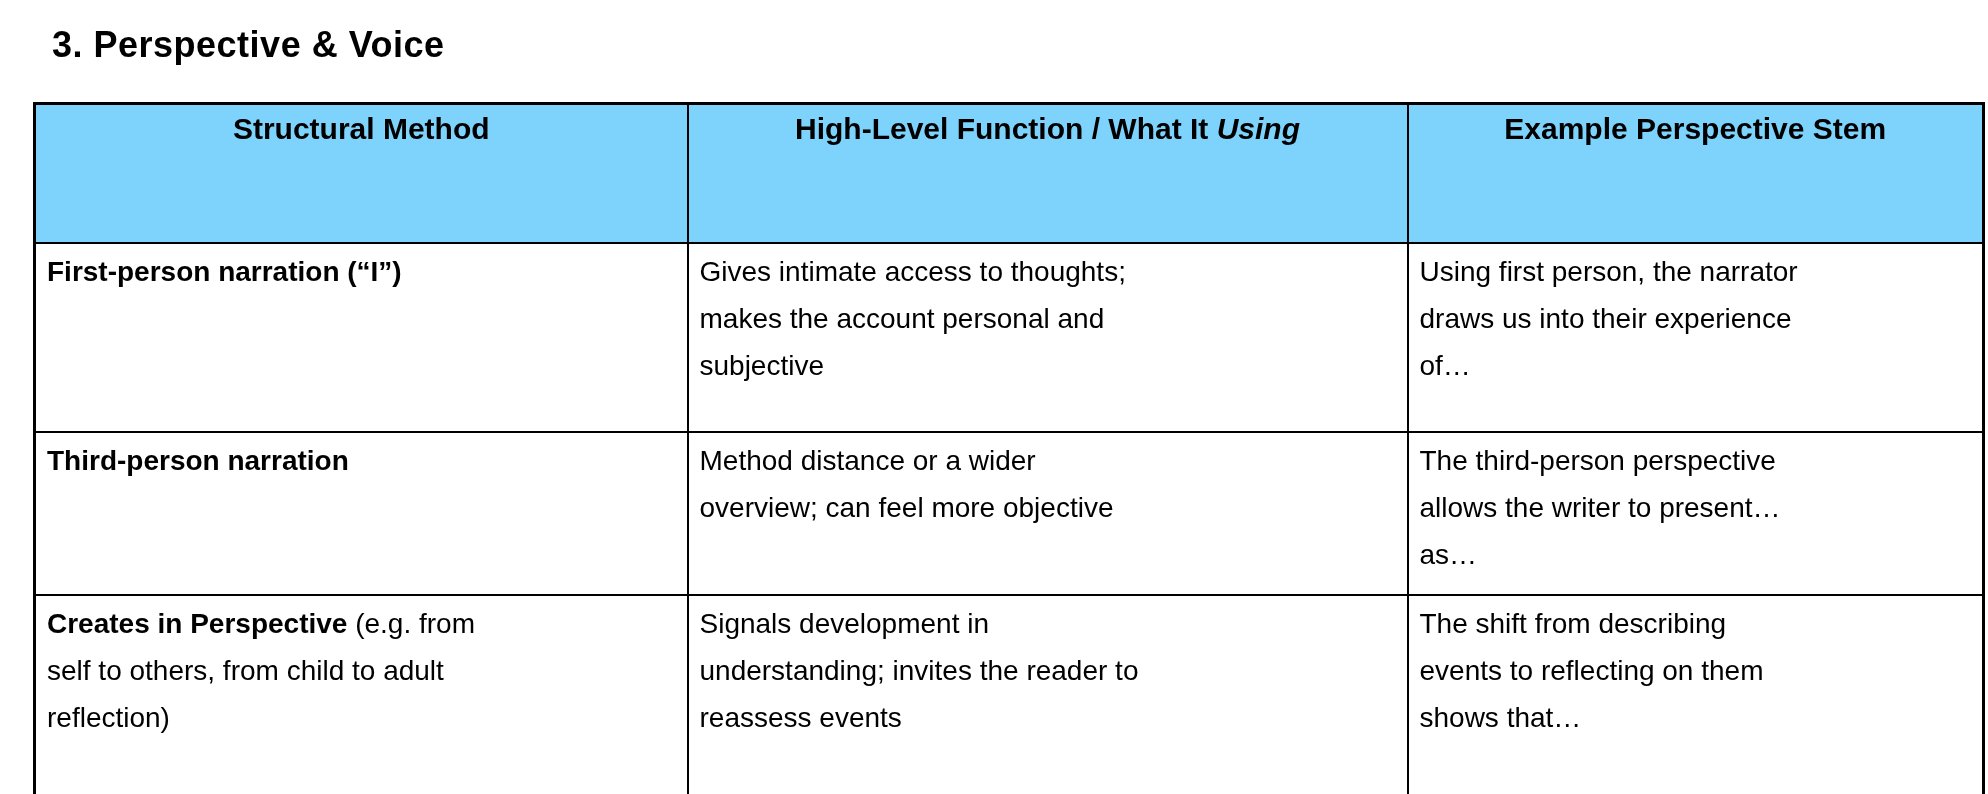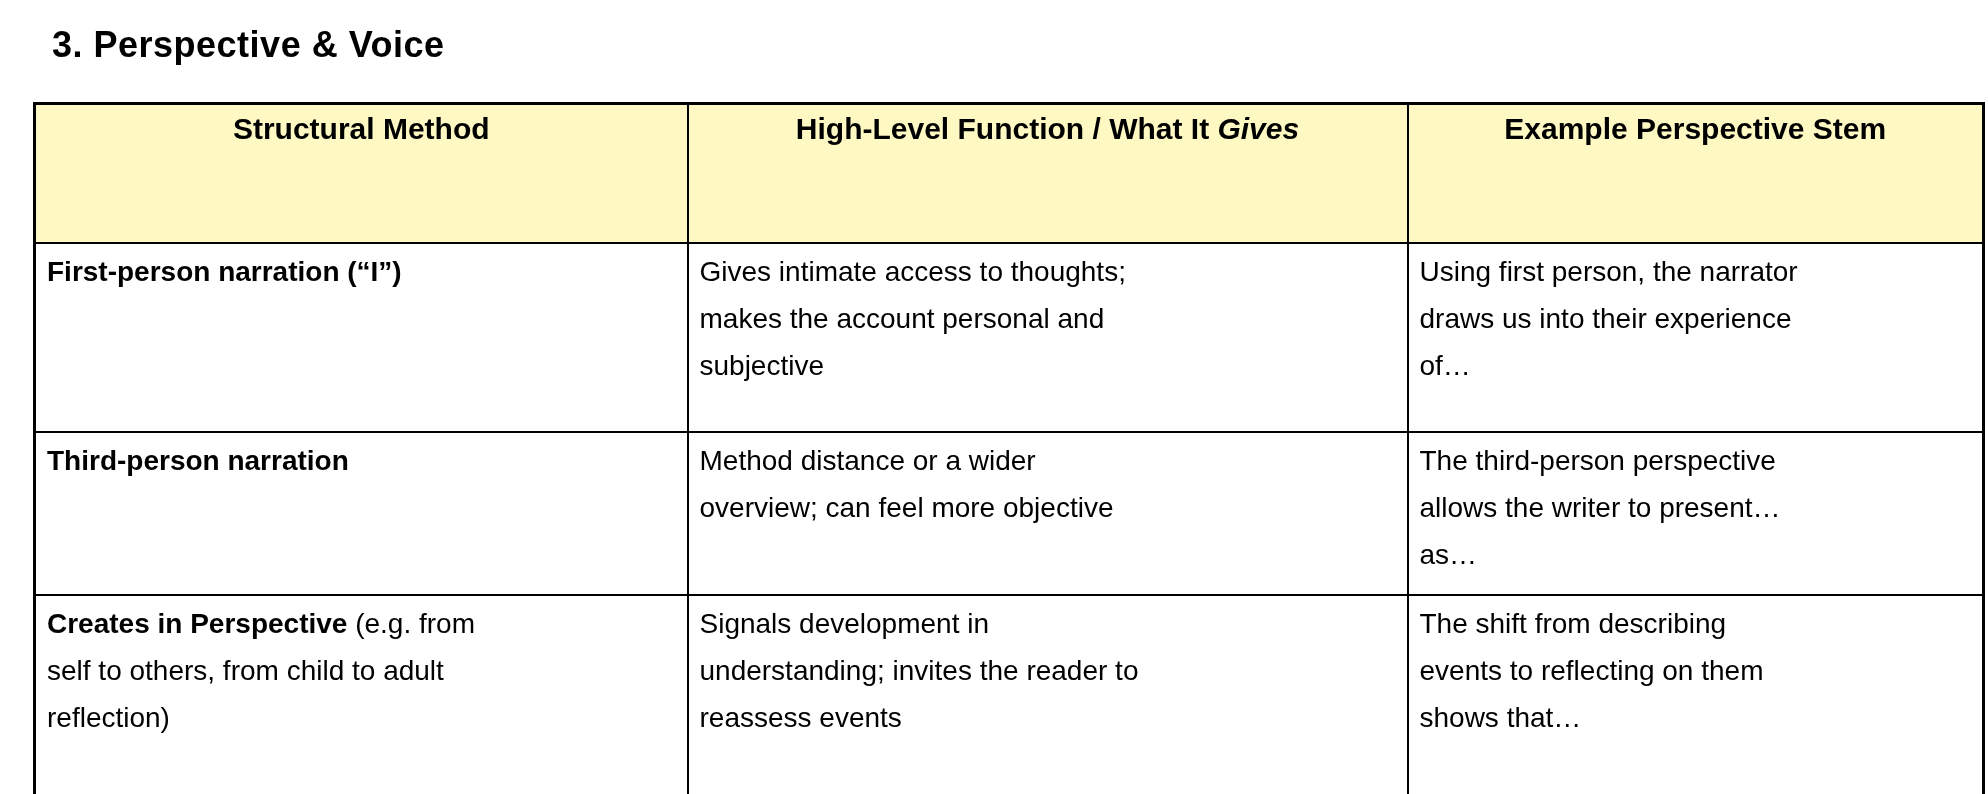--- a/index.html
+++ b/index.html
@@ -29,21 +29,21 @@
   col.c1 { width: 653px; }
   col.c2 { width: 720px; }
   col.c3 { width: 576px; }
   table.method-table th,
   table.method-table td {
     border: 2px solid #000000;
     vertical-align: top;
     box-sizing: border-box;
   }
   table.method-table th {
-    background: #fef9c3;
+    background: #7dd3fc;
     font-size: 30px;
     line-height: 36px;
     font-weight: 700;
     text-align: center;
     padding: 6px 8px 0 8px;
     height: 139px;
   }
   table.method-table td {
     font-size: 28px;
     line-height: 47px;
@@ -71,21 +71,21 @@
       <col class="c1">
       <col class="c2">
       <col class="c3">
     </colgroup>
     <thead>
       <tr>
         <th>
           <span>Structural Method</span>
         </th>
         <th>
-          <span>High-Level Function / What It </span><em class="bold-italic">Gives</em>
+          <span>High-Level Function / What It </span><em class="bold-italic">Using</em>
         </th>
         <th>
           <span>Example Perspective Stem</span>
         </th>
       </tr>
     </thead>
     <tbody>
       <tr class="row-1">
         <td class="cell-method"><strong>First-person narration (“I”)</strong><span></span></td>
         <td class="cell-function"><span>Gives intimate access to thoughts;

